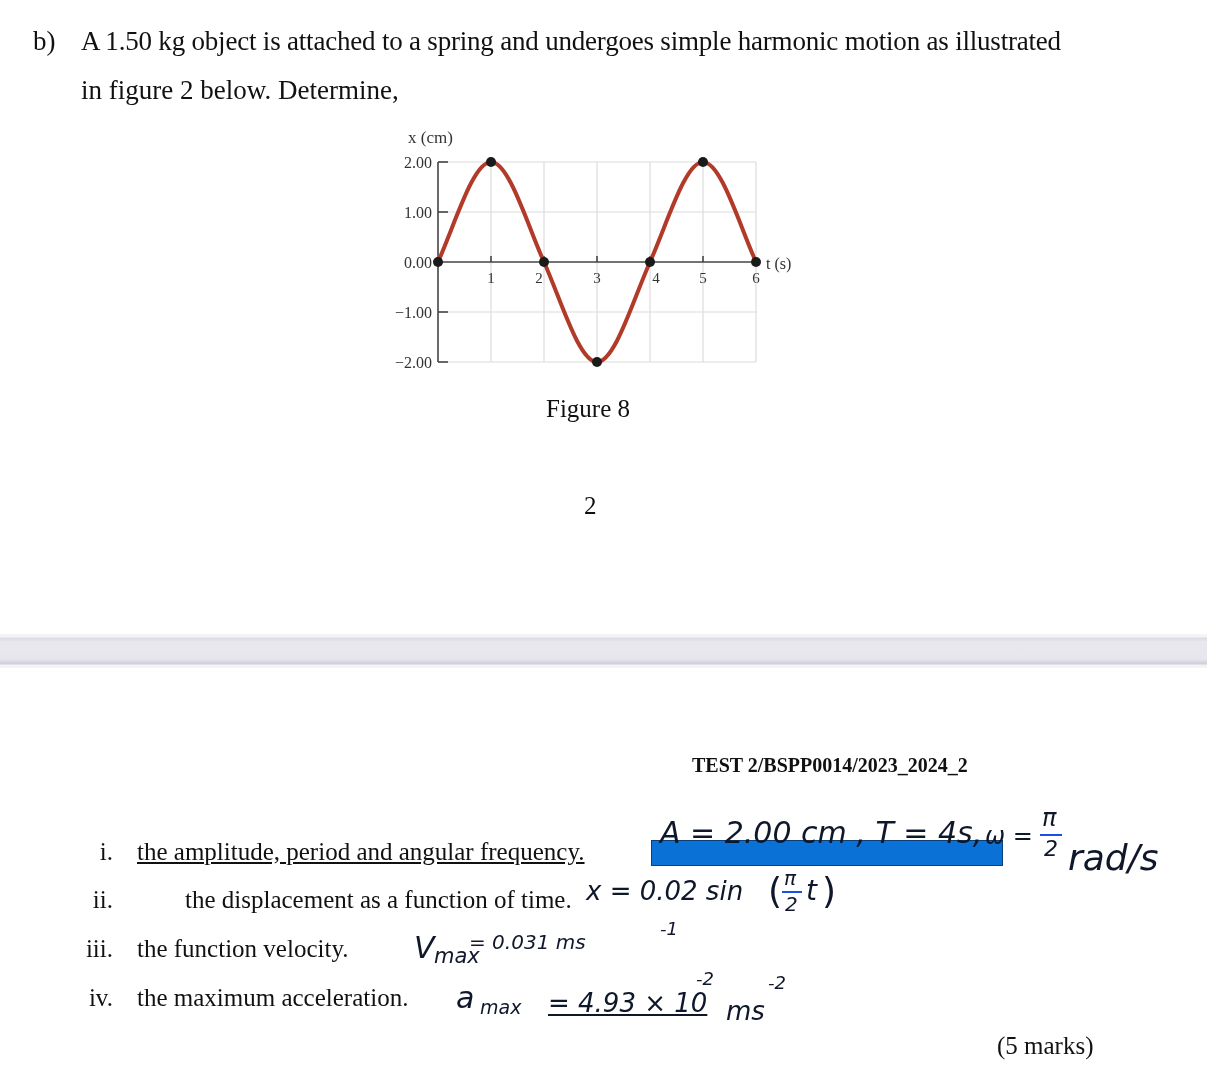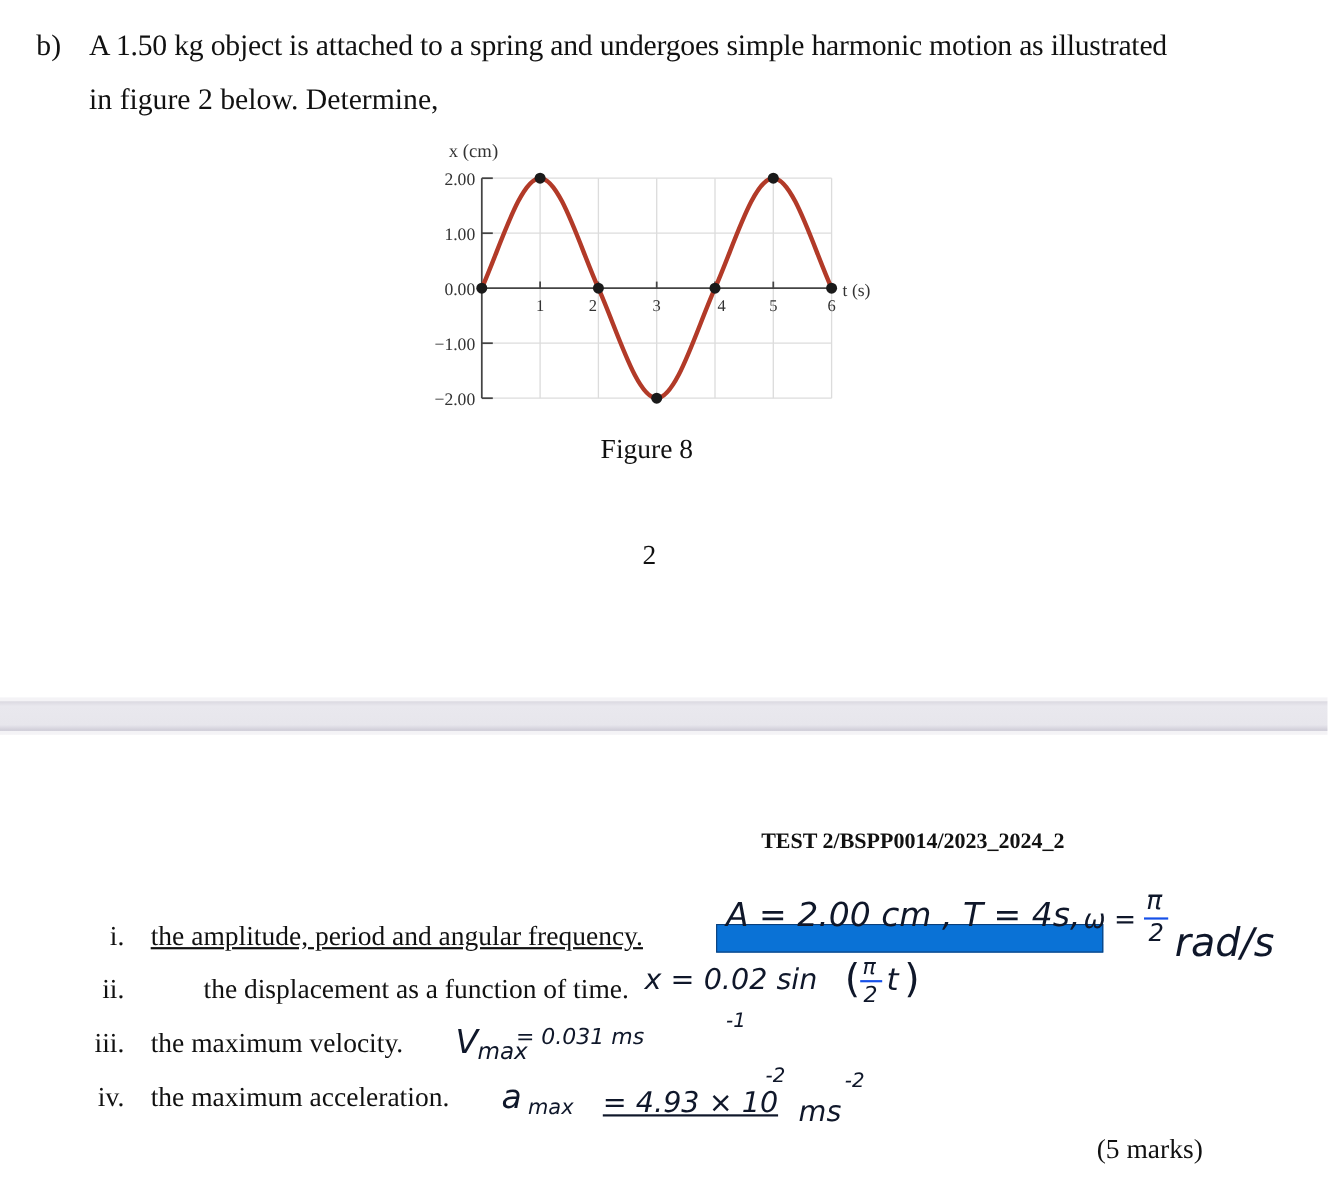--- a/index.html
+++ b/index.html
@@ -106,21 +106,21 @@
 
 <div class="abs header-code">TEST 2/BSPP0014/2023_2024_2</div>
 
 <div class="abs item-num" style="left:73px;top:838px;">i.</div>
 <div class="abs item-text" style="left:137px;top:838px;text-decoration:underline;">the amplitude, period and angular frequency.</div>
 
 <div class="abs item-num" style="left:73px;top:886px;">ii.</div>
 <div class="abs item-text" style="left:137px;top:886px;margin-left:48px;">the displacement as a function of time.</div>
 
 <div class="abs item-num" style="left:73px;top:935px;font-family:Liberation Serif, serif;">iii.</div>
-<div class="abs item-text" style="left:137px;top:935px;">the maximum velocity.</div>
+<div class="abs item-text" style="left:137px;top:935px;">the function velocity.</div>
 
 <div class="abs item-num" style="left:73px;top:984px;">iv.</div>
 <div class="abs item-text" style="left:137px;top:984px;">the maximum acceleration.</div>
 
 <div class="abs marks">(5 marks)</div>
 
 <div class="abs hl-box"></div>
 
 <div class="hw" style="left:660px;top:815px;font-size:30px;">A = 2.00 cm , T = 4s,</div>
 <div class="hw" style="left:985px;top:822px;font-size:24px;">ω =</div>

